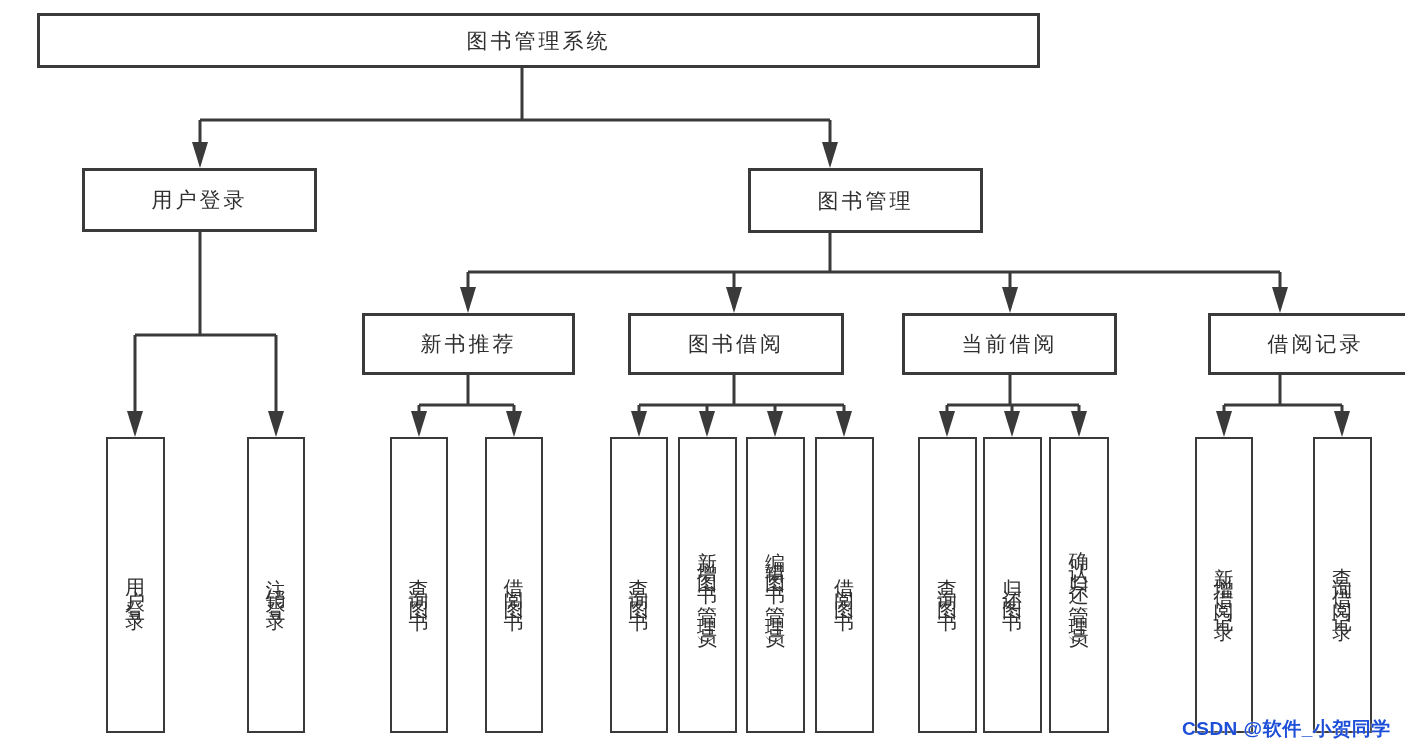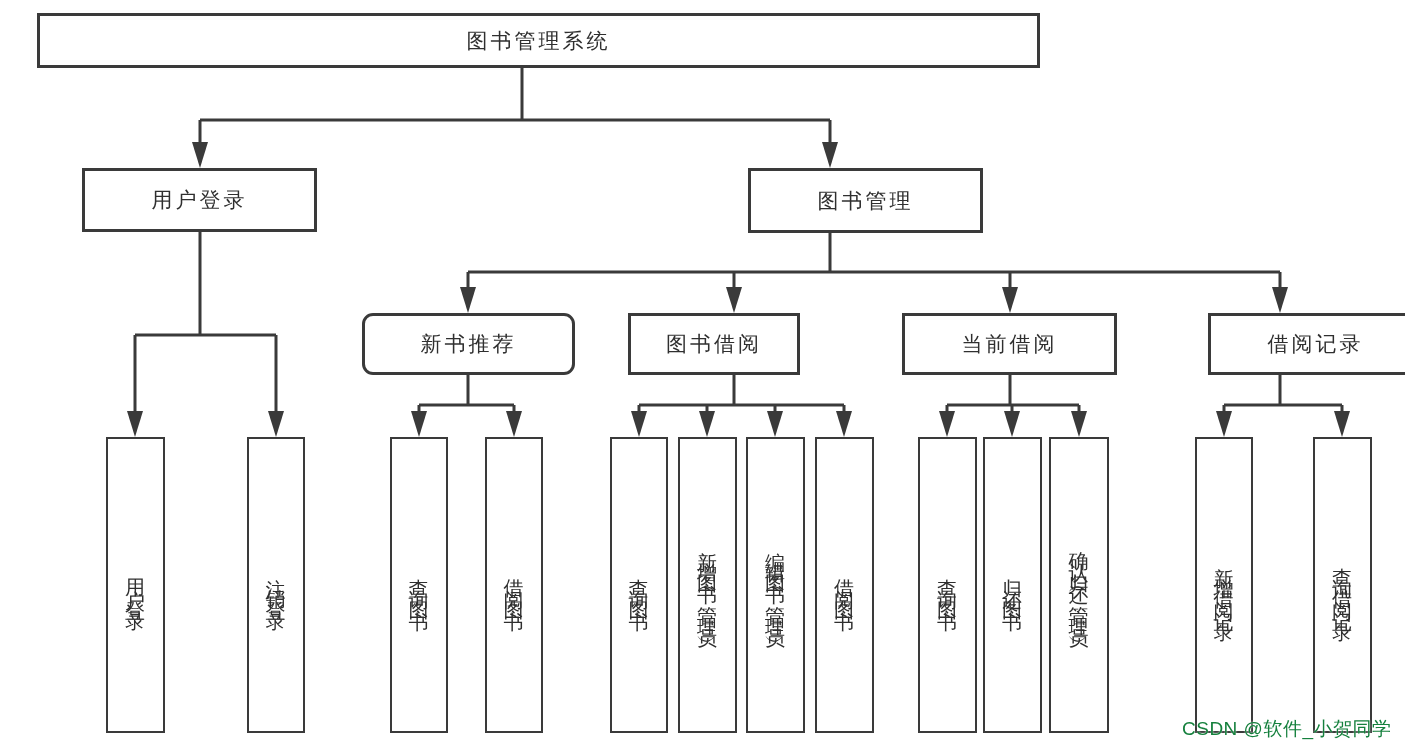--- a/index.html
+++ b/index.html
@@ -41,23 +41,24 @@
     letter-spacing: 11px;
     white-space: normal;
     line-height: 1;
   }
   .watermark {
     position: absolute;
     left: 1182px;
     top: 716px;
     font-size: 19px;
     letter-spacing: 0.5px;
-    color: #15803d;
+    color: #1d4ed8;
     text-shadow: 0 0 2px #ffffff;
     white-space: nowrap;
+    font-weight: bold;
   }
 </style>
 </head>
 <body>
 
 <div class="canvas">
 
   <svg class="connectors" viewBox="0 0 1405 747" xmlns="http://www.w3.org/2000/svg">
     <g stroke="#3a3a3a" stroke-width="3" fill="none">
 
@@ -96,22 +97,22 @@
       <polygon points="1216,411 1232,411 1224,437"></polygon>
       <polygon points="1334,411 1350,411 1342,437"></polygon>
     </g>
   </svg>
 
   <div class="node" style="left:21px; top:13px; width:1003px; height:55px;margin-left:16px;">图书管理系统</div>
 
   <div class="node" style="left:82px; top:168px; width:235px; height:64px;">用户登录</div>
   <div class="node" style="left:712px; top:168px; width:235px; height:65px;margin-left:36px;">图书管理</div>
 
-  <div class="node" style="left:362px; top:313px; width:213px; height:62px;border-radius:11px;">新书推荐</div>
-  <div class="node" style="left:628px; top:313px; width:172px; height:62px;">图书借阅</div>
+  <div class="node" style="left:362px; top:313px; width:213px; height:62px;">新书推荐</div>
+  <div class="node" style="left:628px; top:313px; width:216px; height:62px;">图书借阅</div>
   <div class="node" style="left:902px; top:313px; width:215px; height:62px;font-family:Liberation Mono, monospace;">当前借阅</div>
   <div class="node" style="left:1208px; top:313px; width:215px; height:62px;">借阅记录</div>
 
   <div class="node leaf" style="left:106px; top:437px; width:59px; height:296px;">用户登录</div>
   <div class="node leaf" style="left:247px; top:437px; width:58px; height:296px;">注销登录</div>
 
   <div class="node leaf" style="left:390px; top:437px; width:58px; height:296px;">查询图书</div>
   <div class="node leaf" style="left:485px; top:437px; width:58px; height:296px;">借阅图书</div>
 
   <div class="node leaf" style="left:610px; top:437px; width:58px; height:296px;">查询图书</div>

